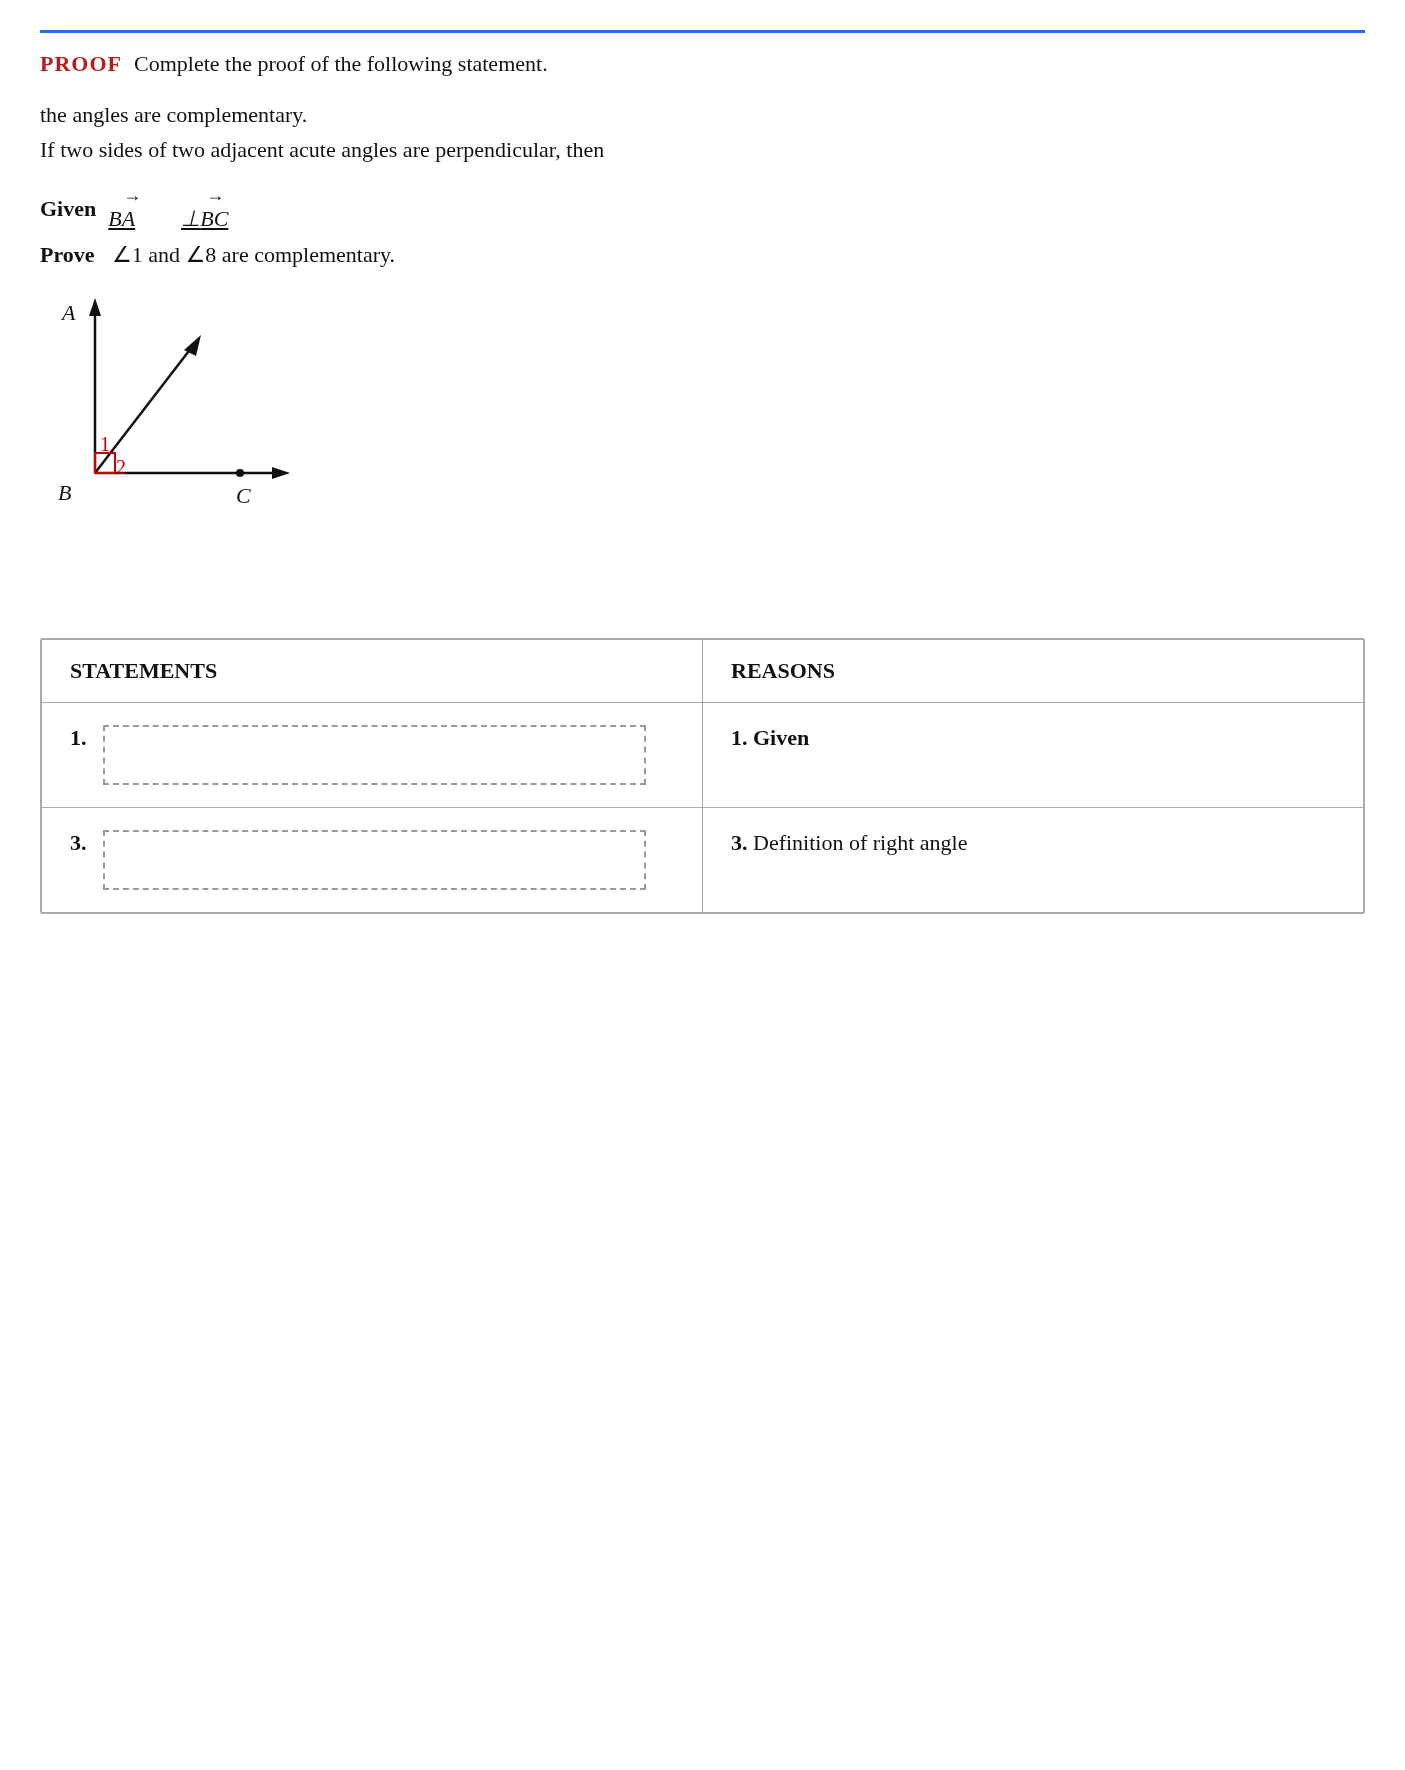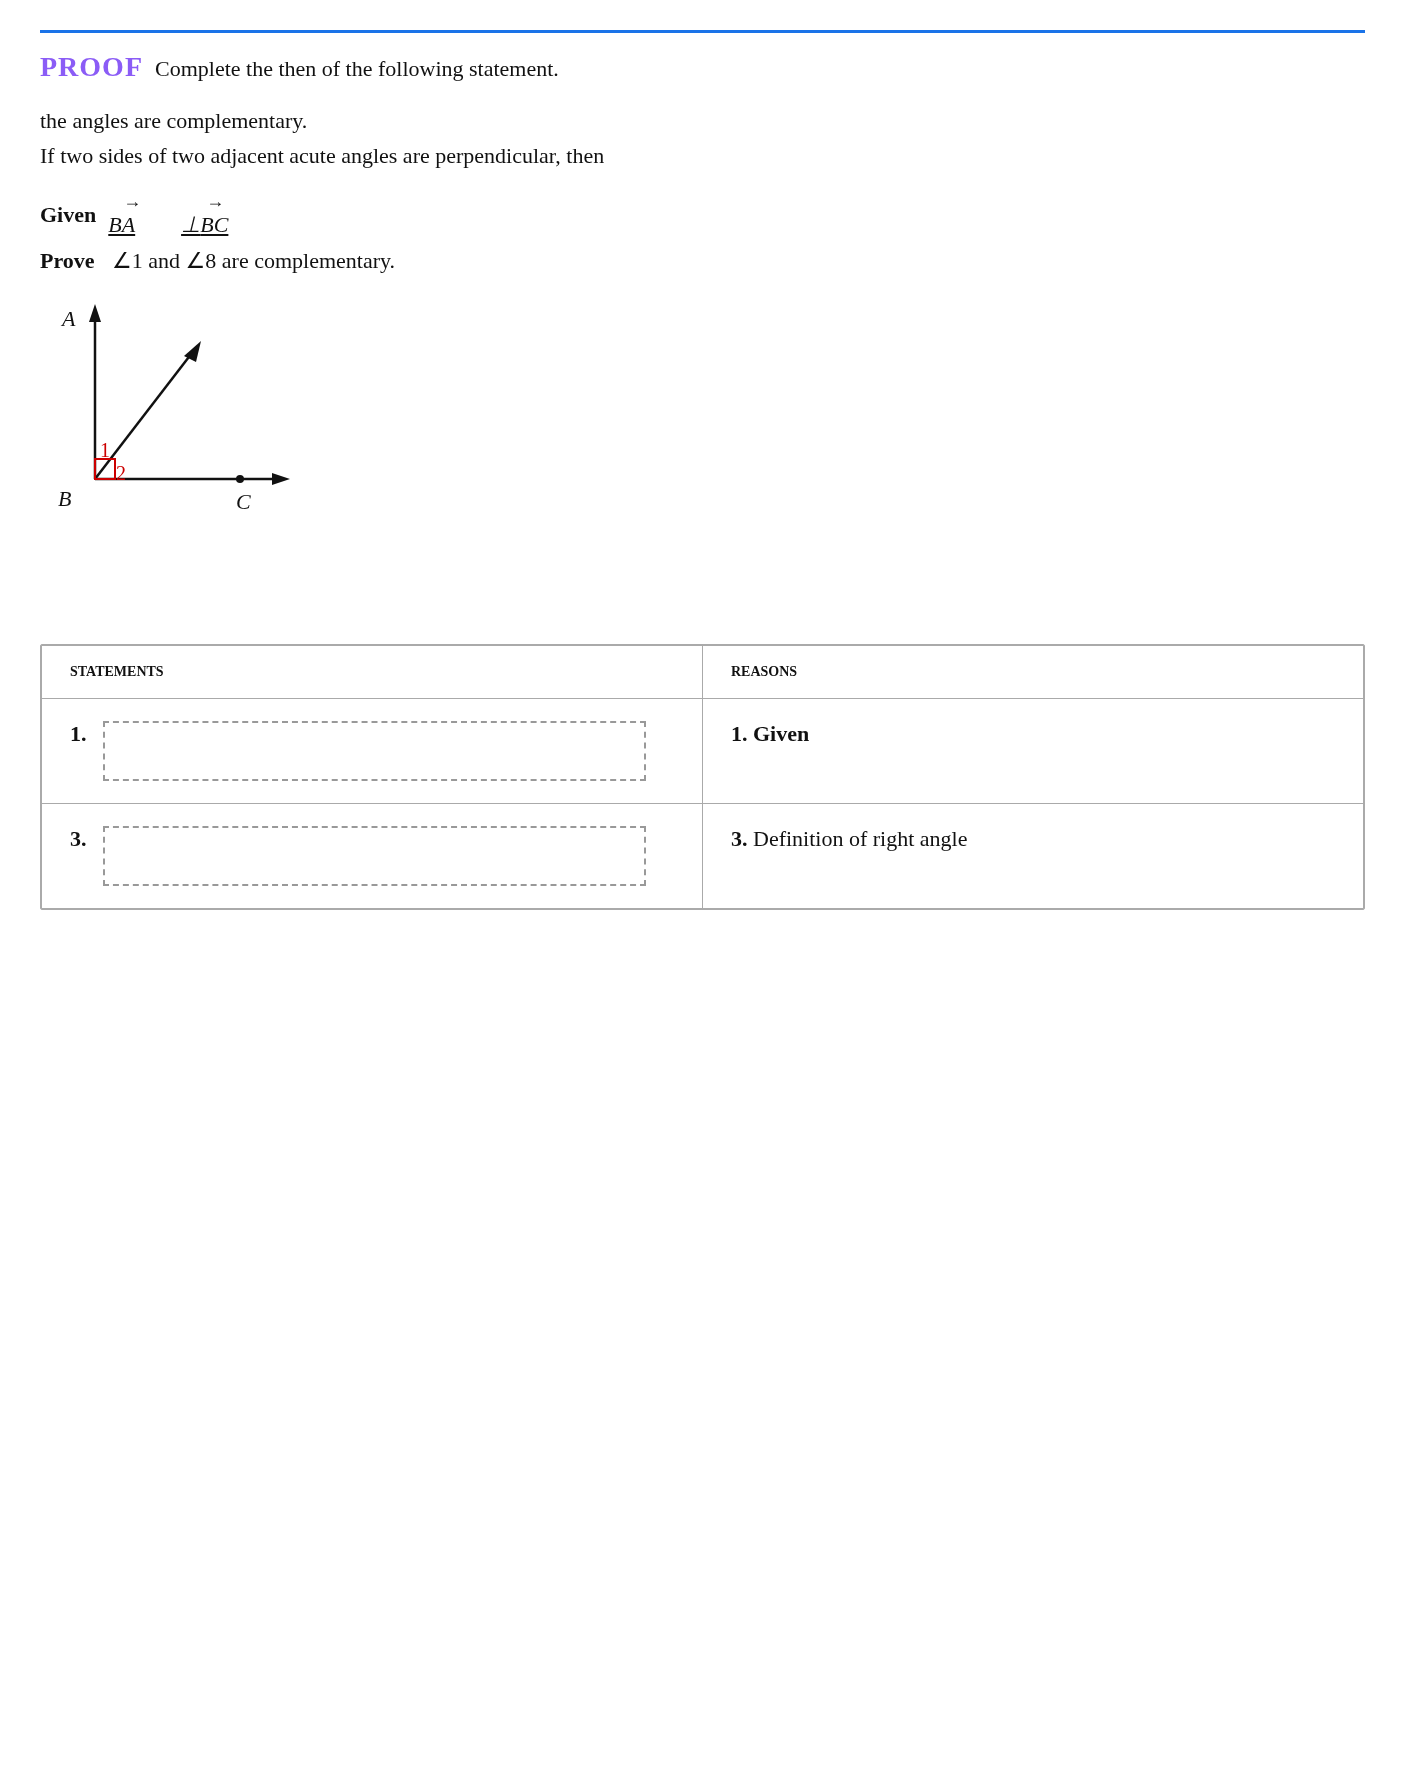--- a/index.html
+++ b/index.html
@@ -14,23 +14,23 @@
     }
     .proof-header {
       display: flex;
       align-items: baseline;
       gap: 12px;
       margin-bottom: 20px;
       border-top: 3px solid #1a73e8;
       padding-top: 18px;
     }
     .proof-label {
-      color: #8b5cf6;
-      font-weight: bold;
-      font-size: 28px;
+      color: #b91c1c;
+      font-weight: bold;
+      font-size: 22px;
       letter-spacing: 1px;
     }
     .proof-desc {
       font-size: 22px;
     }
     .statement-block {
       margin-bottom: 18px;
       line-height: 1.6;
       font-size: 22px;
     }
@@ -82,21 +82,21 @@
       overflow: hidden;
       width: 100%;
     }
     .proof-table {
       width: 100%;
       border-collapse: collapse;
     }
     .proof-table th {
       background: #fff;
       font-weight: bold;
-      font-size: 14px;
+      font-size: 22px;
       padding: 18px 28px;
       border: 1px solid #aaa;
       text-align: left;
     }
     .proof-table td {
       padding: 22px 28px;
       border: 1px solid #aaa;
       font-size: 22px;
       vertical-align: top;
       min-height: 90px;
@@ -131,21 +131,21 @@
     }
     .top-spacer {
       height: 80px;
     }
   </style>
 </head>
 <body>
 
 <div class="proof-header">
   <span class="proof-label">PROOF</span>
-  <span class="proof-desc">Complete the then of the following statement.</span>
+  <span class="proof-desc">Complete the proof of the following statement.</span>
 </div>
 
 <div class="statement-block">
   <div>the angles are complementary.</div>
   <div>If two sides of two adjacent acute angles are perpendicular, then</div>
 </div>
 
 <div class="given-section">
   <span class="given-label">Given</span>
   <div class="given-expr">

